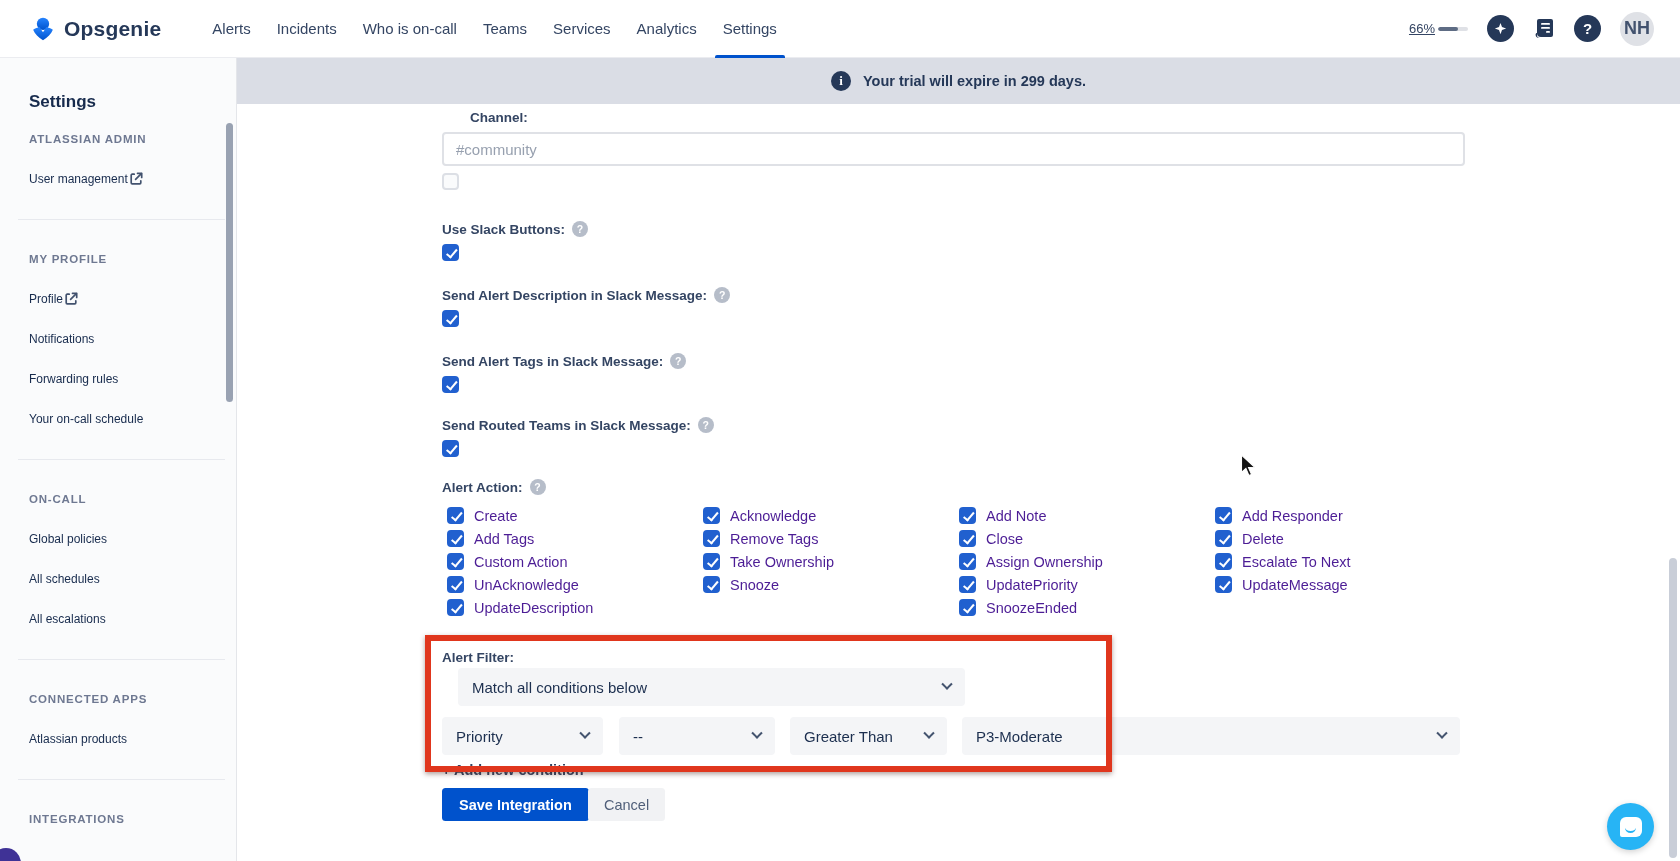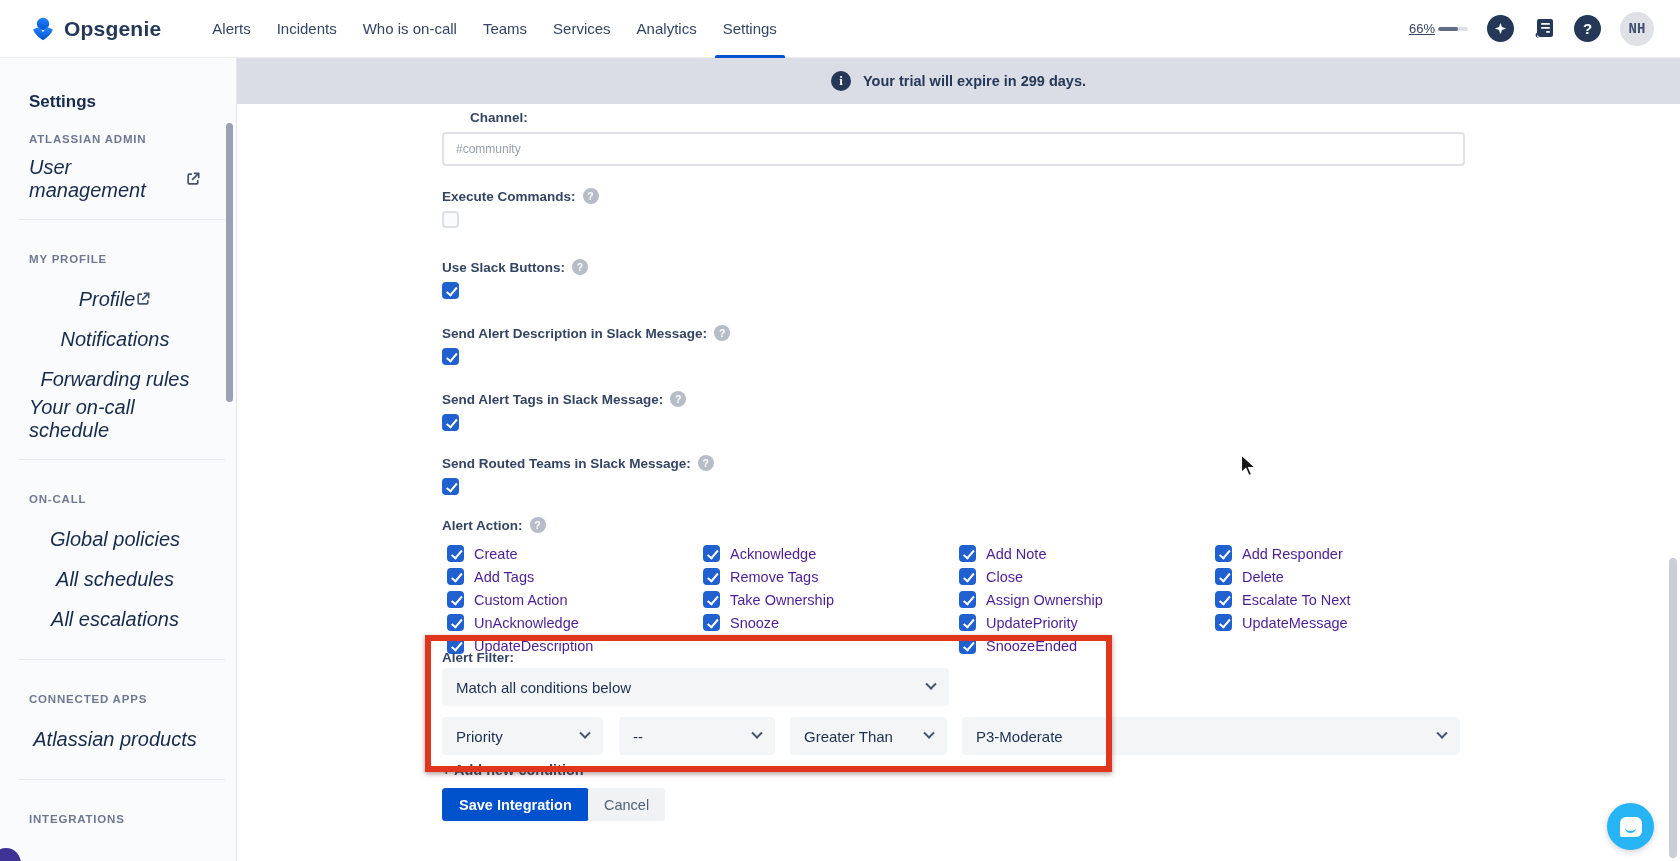--- a/index.html
+++ b/index.html
@@ -31,33 +31,33 @@
   .trial-pct { font-size:13px; color:#344563; text-decoration:underline; }
   .trial-bar { width:30px; height:4px; background:#dfe1e6; border-radius:2px; overflow:hidden; }
   .trial-fill { height:100%; width:66%; background:#5e6c84; border-radius:2px; }
   .circle-icon {
     width:27px; height:27px; border-radius:50%; background:#253858; color:#fff;
     display:flex; align-items:center; justify-content:center; cursor:pointer;
   }
   .help-glyph::after { content:"?"; font-size:15px; font-weight:700; color:#fff; }
   .avatar {
     width:34px; height:34px; border-radius:50%; background:#dfe1e6; color:#42526e;
-    font-size:14px; font-weight:700; display:flex; align-items:center; justify-content:center; cursor:pointer;font-family:Liberation Mono, monospace;
+    font-size:18px; font-weight:700; display:flex; align-items:center; justify-content:center; cursor:pointer;
   }
 
   
   .sidebar {
     position:absolute; left:0; top:58px; width:237px; height:803px;
     background:#fafbfc; border-right:1px solid #e4e6ea; padding:34px 0 0 29px; overflow:hidden; z-index:5;
   }
   .side-title { font-size:17px; font-weight:700; color:#172b4d; height:20px; }
   .side-rows { margin-top:7px; }
   .side-row { height:40px; display:flex; align-items:center; width:186px; }
   .side-header { font-size:11.5px; font-weight:700; color:#6e7891; letter-spacing:.8px; }
-  .side-link { font-size:20px; color:#172b4d; cursor:pointer; display:flex; align-items:center; justify-content:center; width:172px;font-style:italic; }
+  .side-link { font-size:12px; color:#172b4d; cursor:pointer; display:flex; align-items:center; justify-content:flex-start; width:172px; }
   .side-div { width:100%; }
   .side-div hr { border:none; border-top:1px solid #e7e9ee; width:207px; margin-left:-11px; }
   .ext-icon { display:inline-flex; cursor:pointer; }
   .side-scrollbar {
     position:absolute; left:226px; top:123px; width:7px; height:279px;
     background:#99a2b2; border-radius:4px; z-index:6; cursor:pointer;
   }
   .purple-blob {
     position:absolute; left:-9px; top:848px; width:30px; height:30px; border-radius:50%;
     background:#3f3296; z-index:6;
@@ -78,21 +78,21 @@
   
   .form { position:absolute; left:442px; top:104px; width:1023px; z-index:1; }
   .field-label { display:flex; align-items:center; gap:7px; font-size:13.5px; font-weight:600; color:#344563; height:16px; }
   .help-dot {
     width:16px; height:16px; border-radius:50%; background:#b6bdc9; color:#fff; flex:none;
     display:inline-flex; align-items:center; justify-content:center; cursor:pointer;
   }
   .help-dot::after { content:"?"; font-size:10.5px; font-weight:700; }
   .text-input {
     margin-top:7px; width:100%; height:34px; border:2px solid #dfe1e6; border-radius:4px;
-    padding:0 12px; font-size:12px; color:#172b4d; background:#fff; outline:none;
+    padding:0 12px; font-size:15px; color:#172b4d; background:#fff; outline:none;
     font-family:"Liberation Sans", sans-serif;
   }
   .text-input::placeholder { color:#97a0af; }
   .cb {
     width:17px; height:17px; border-radius:4px; background:#fafbfc;
     border:2px solid #dcdfe5; position:relative; flex:none; cursor:pointer; display:inline-block;
   }
   .cb[data-checked="true"] { background:#2160cf; border-color:#2160cf; }
   .cb[data-checked="true"]::after {
     content:""; position:absolute; left:4.5px; top:1px; width:4px; height:8.5px;
@@ -116,21 +116,21 @@
   .filter-label { position:absolute; left:442px; top:649px; z-index:2; }
   .select {
     position:absolute; height:38px; background:#f4f5f7; border-radius:4px; z-index:2;
     display:flex; align-items:center; justify-content:space-between; padding:0 14px;
     font-size:15px; color:#1c2f4f; cursor:pointer;
   }
   .chev {
     width:8px; height:8px; border-right:2px solid #44546f; border-bottom:2px solid #44546f;
     transform:rotate(45deg) translate(-2px,-2px); flex:none; margin-left:12px;
   }
-  .sel-match { left:442px; top:668px; width:507px;gap:23px; }
+  .sel-match { left:458px; top:668px; width:507px;gap:23px; }
   .sel-field { left:442px; top:717px; width:161px; }
   .sel-key   { left:619px; top:717px; width:156px; }
   .sel-op    { left:790px; top:717px; width:157px; }
   .sel-val   { left:962px; top:717px; width:498px; }
   .add-link {
     position:absolute; left:442px; top:762px; z-index:2; font-size:14.5px; font-weight:600;
     color:#344563; cursor:pointer;
   }
   .btn-save {
     position:absolute; left:442px; top:788px; height:33px; padding:0 17px; z-index:2;
@@ -296,24 +296,20 @@
 
 <div class="banner">
   <span class="info-icon"></span>
   <span class="banner-text">Your trial will expire in 299 days.</span>
 </div>
 
 <main class="form">
   <div class="field-label mt5">Channel:</div>
   <input class="text-input" type="text" placeholder="#community" style="">
 
-  <div class="field-label mt22">
-    <span>Execute Commands:</span>
-    <span class="help-dot"></span>
-  </div>
   <span class="cb mt7" style="margin-top:7px;" data-checked="false"></span>
 
   <div class="field-label mt27">
     <span>Use Slack Buttons:</span>
     <span class="help-dot"></span>
   </div>
   <span class="cb" style="margin-top:7px;" data-checked="true"></span>
 
   <div class="field-label mt22">
     <span>Send Alert Description in Slack Message:</span>

